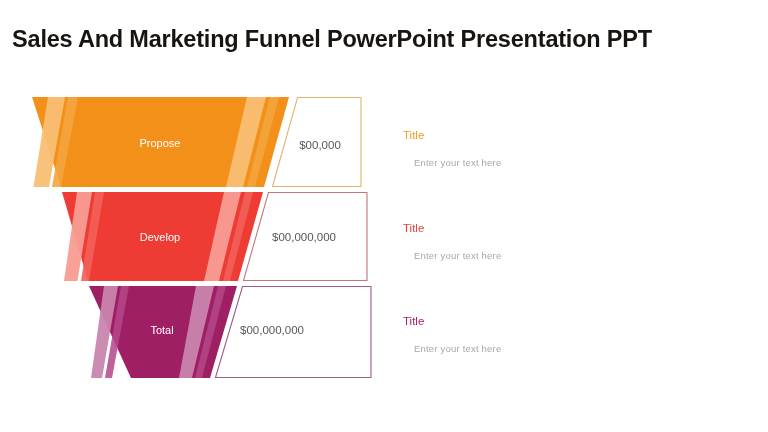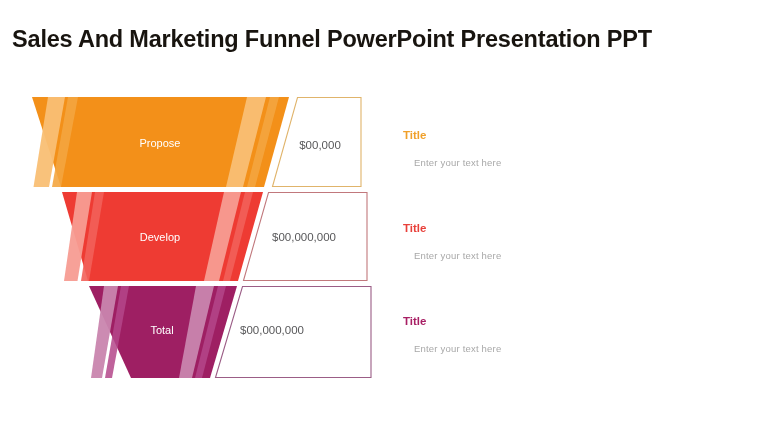--- a/index.html
+++ b/index.html
@@ -54,21 +54,21 @@
     text-anchor: middle;
     dominant-baseline: middle;
   }
   .legend-block {
     position: absolute;
     left: 399px;
   }
   .legend-title {
     font-family: "Liberation Sans", sans-serif;
     font-size: 11.5px;
-    font-weight: bold;
+    font-weight: normal;
     line-height: 14px;
     margin: 0 0 9px 4px;
   }
   .legend-body {
     font-family: "Liberation Sans", sans-serif;
     font-size: 9.5px;
     color: #a8a8a8;
     line-height: 12px;
     margin: 15px;
     letter-spacing: 0.2px;

